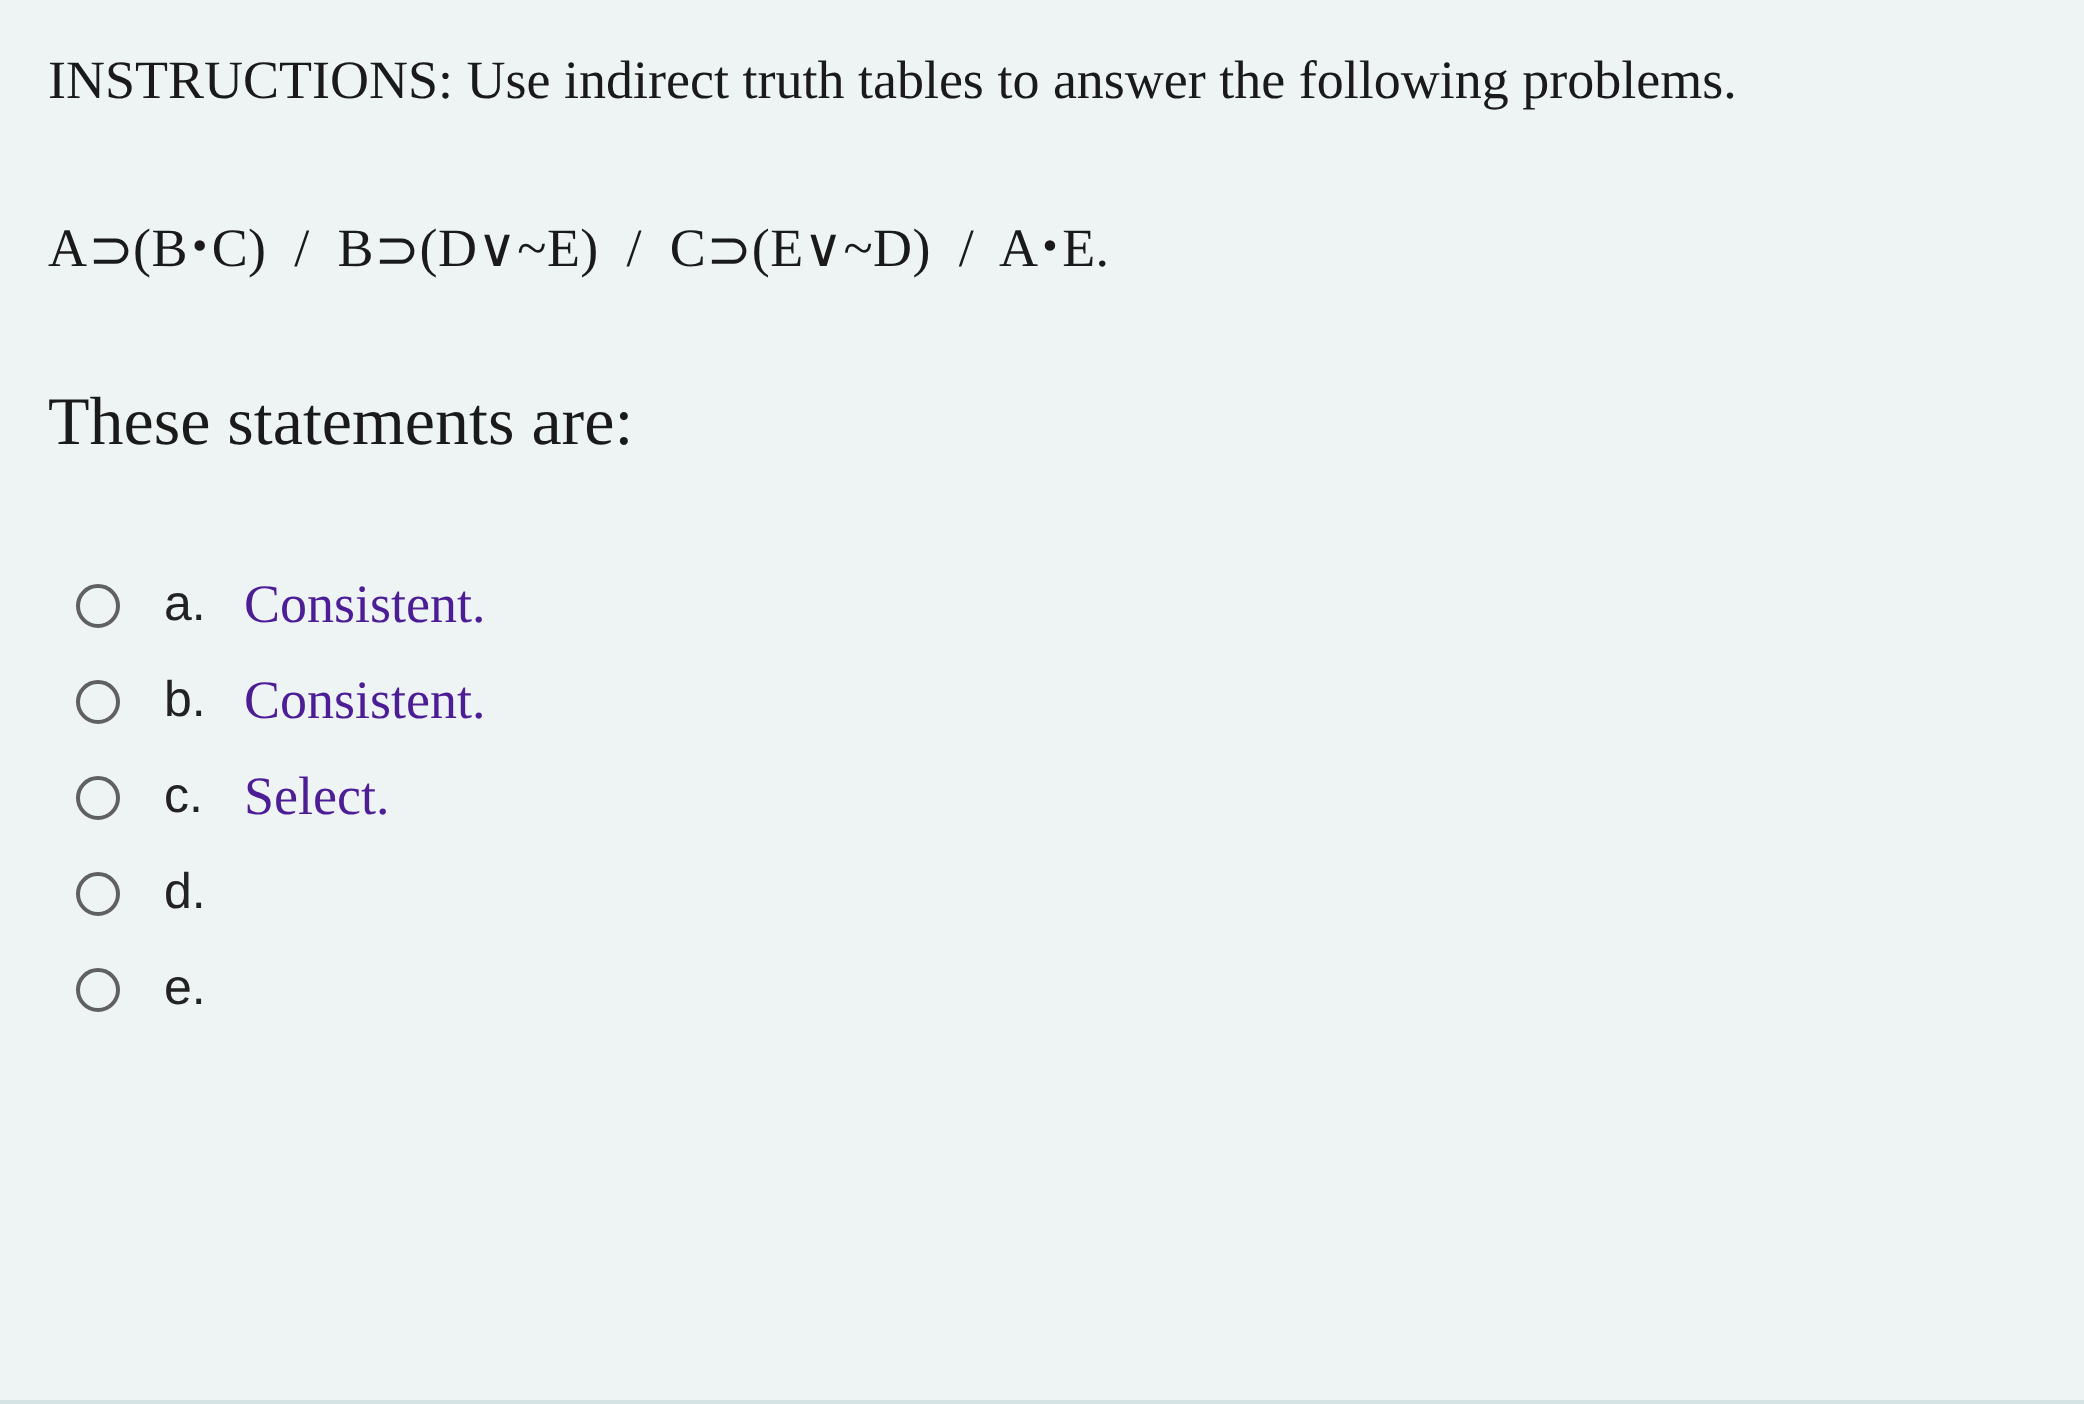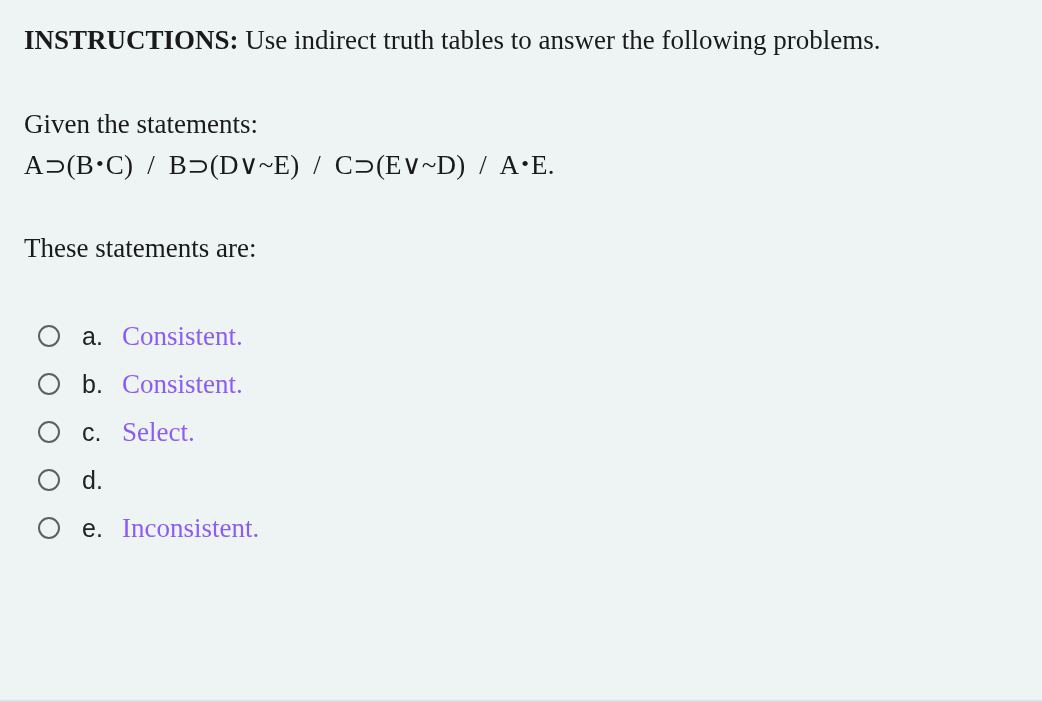--- a/index.html
+++ b/index.html
@@ -17,32 +17,32 @@
     width: 1042px;
     height: 702px;
     border-bottom: 2px solid #d6e3e4;
   }
   .instr-line {
     font-size: 27px;
     line-height: 1.35;
     margin-bottom: 46px;
   }
   .instr-line .bold {
-    font-weight: 700;
+    font-weight: 400;
   }
   .given {
     font-size: 27px;
     line-height: 1.5;
     margin-bottom: 48px;
   }
   .given .stmt {
     letter-spacing: 0.2px;
   }
   .these {
-    font-size: 27px;
+    font-size: 34px;
     margin-bottom: 48px;
   }
   .select-one {
     font-family: Arial, Helvetica, sans-serif;
     font-size: 25px;
     color: #222;
     margin-bottom: 14px;
     font-weight: 400;
   }
   .options {
@@ -69,21 +69,21 @@
   .opt .letter {
     font-family: Arial, Helvetica, sans-serif;
     font-size: 25px;
     min-width: 26px;
     color: #222;
   }
   .opt .label {
     font-family: "Times New Roman", Times, serif;
     font-size: 27px;
     margin-left: 14px;
-    color: #8b5cf6;
+    color: #4c1d95;
   }
   .superset {
     display: inline-block;
     transform: scaleX(-1);
     font-family: Arial, sans-serif;
     font-weight: 400;
     position: relative;
     top: 1px;
   }
   .dot {
@@ -97,21 +97,20 @@
 <body>
 
 <div class="container">
 
   <div class="instr-line">
     <span class="bold">INSTRUCTIONS:</span>
     <span>Use indirect truth tables to answer the following problems.</span>
   </div>
 
   <div class="given">
-    <div>Given the statements:</div>
     <div class="stmt" title="A⊃(B • C)  /  B⊃(D∨~E)  /  C⊃(E∨~D)  /  A • E.">A<span class="superset">⊂</span>(B<span class="dot">•</span>C)&nbsp; /&nbsp; B<span class="superset">⊂</span>(D∨~E)&nbsp; /&nbsp; C<span class="superset">⊂</span>(E∨~D)&nbsp; /&nbsp; A<span class="dot">•</span>E.</div>
   </div>
 
   <div class="these">These statements are:</div>
 
 
   <div class="options">
 
     <div class="opt">
       <span class="radio"></span>
@@ -132,18 +131,17 @@
     </div>
 
     <div class="opt">
       <span class="radio"></span>
       <span class="letter">d.</span>
     </div>
 
     <div class="opt">
       <span class="radio"></span>
       <span class="letter">e.</span>
-      <span class="label">Inconsistent.</span>
     </div>
 
   </div>
 
 </div>
 
 </body></html>

